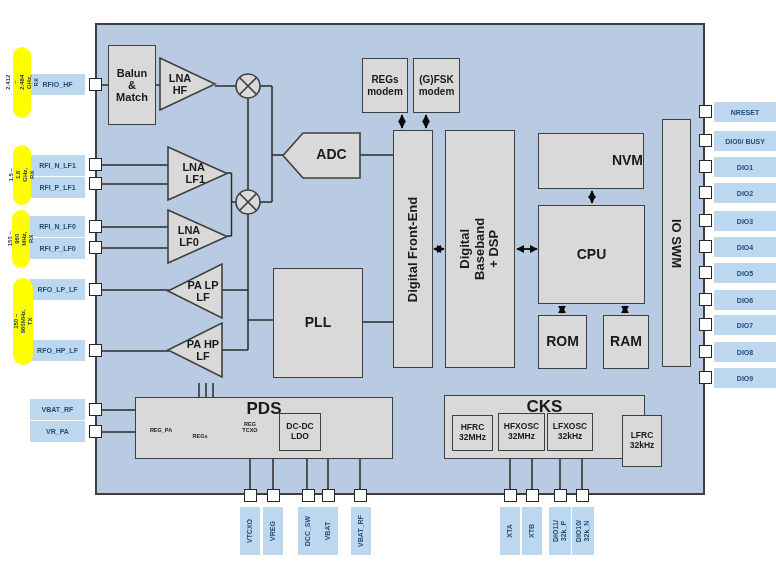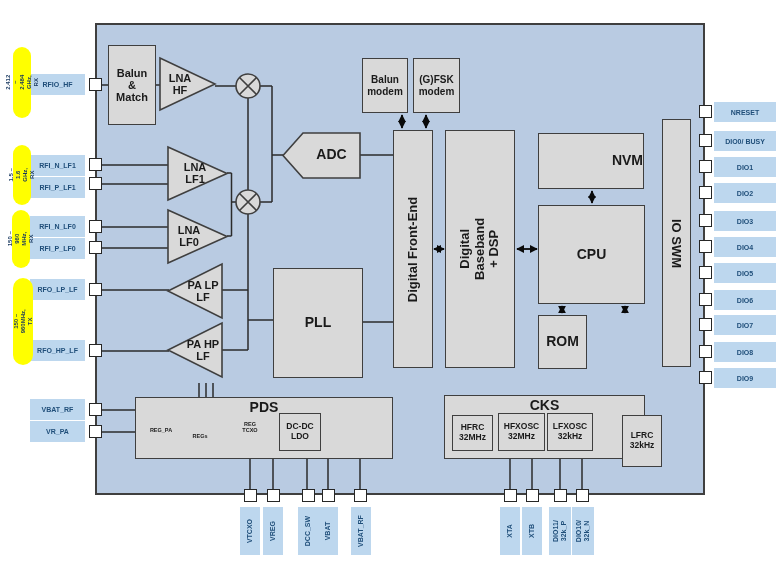--- a/index.html
+++ b/index.html
@@ -23,21 +23,21 @@
   .nowrap{white-space:nowrap;}
   .pin-sq{position:absolute;width:13px;height:13px;background:#fff;border:1.5px solid #262626;
           box-sizing:border-box;z-index:6;}
   .plabel{position:absolute;background:#bdd7ee;color:#1f4e79;font-size:7px;font-weight:700;
           display:flex;align-items:center;justify-content:center;text-align:center;z-index:5;}
   .vspan{transform:rotate(-90deg);transform-origin:center;display:block;text-align:center;
          white-space:pre-line;line-height:1.15;}
   .band{position:absolute;background:#ffff00;border-radius:10px;display:flex;align-items:center;
         justify-content:center;z-index:5;}
   .band .vspan{color:#17375e;font-size:6px;font-weight:700;}
-  .boxtitle{position:absolute;left:0;right:0;top:1px;text-align:center;font-size:14px;
+  .boxtitle{position:absolute;left:0;right:0;top:1px;text-align:center;font-size:17px;
             font-weight:600;color:#1a1a1a;}
 </style>
 </head>
 <body>
 
 <div id="canvas">
 
   <div class="main-rect"></div>
 
   <svg class="overlay" width="776" height="561" viewBox="0 0 776 561">
@@ -112,21 +112,21 @@
     </g>
   </svg>
 
   <div class="blk" style="left:108px;top:45px;width:48px;height:80px;">
     <span class="lbl f11">Balun
 &amp;
 Match</span>
     </div>
 
   <div class="blk" style="left:362px;top:58px;width:46px;height:55px;">
-    <span class="lbl f10" style="width:40px;">Balun modem</span>
+    <span class="lbl f10" style="width:40px;">REGs modem</span>
     </div>
 
   <div class="blk" style="left:273px;top:268px;width:90px;height:110px;">
     <span class="lbl f14">PLL</span>
     </div>
 
   <div class="blk" style="left:413px;top:58px;width:47px;height:55px;">
     <span class="lbl f10" style="width:40px;">(G)FSK modem</span>
     </div>
 
@@ -144,20 +144,23 @@
     </div>
 
   <div class="blk" style="left:538px;top:205px;width:107px;height:99px;">
     <span class="lbl f14">CPU</span>
     </div>
 
   <div class="blk" style="left:538px;top:315px;width:49px;height:54px;">
     <span class="lbl f14">ROM</span>
     </div>
 
+  <div class="blk" style="left:603px;top:315px;width:46px;height:54px;">
+    <span class="lbl f14">RAM</span>
+    </div>
 
   <div class="blk" style="left:662px;top:119px;width:29px;height:248px;">
     <span class="rot-cw nowrap" style="font-size:13px;font-weight:700;">IO SWM</span>
     </div>
 
   <div class="blk" style="left:135px;top:397px;width:258px;height:62px;justify-content:flex-start;align-items:flex-start;">
     <span class="boxtitle">PDS</span>
     </div>
   <div class="blk" style="left:279px;top:413px;width:42px;height:38px;">
     <span class="lbl f85" style="width:38px;">DC-DC LDO</span>
@@ -175,21 +178,21 @@
   <div class="blk" style="left:547px;top:413px;width:46px;height:38px;">
     <span class="lbl f85" style="width:42px;">LFXOSC 32kHz</span>
     </div>
   <div class="blk" style="left:622px;top:415px;width:40px;height:52px;">
     <span class="lbl f85" style="width:36px;">LFRC 32kHz</span>
     </div>
 
   <div class="txt f11" style="left:162px;top:70px;width:36px;height:28px;">
       <span class="lbl" style="width:30px;">LNA HF</span>
     </div>
-  <div class="txt f11" style="left:176px;top:159px;width:38px;height:28px;">
+  <div class="txt f11" style="left:170px;top:159px;width:38px;height:28px;text-align:right;">
       <span class="lbl" style="width:32px;">LNA LF1</span>
     </div>
   <div class="txt f11" style="left:170px;top:222px;width:38px;height:28px;">
       <span class="lbl" style="width:32px;">LNA LF0</span>
     </div>
   <div class="txt f11" style="left:184px;top:277px;width:38px;height:28px;">
       <span class="lbl" style="width:34px;">PA LP LF</span>
     </div>
   <div class="txt f11" style="left:184px;top:336px;width:38px;height:28px;">
       <span class="lbl" style="width:34px;">PA HP LF</span>

